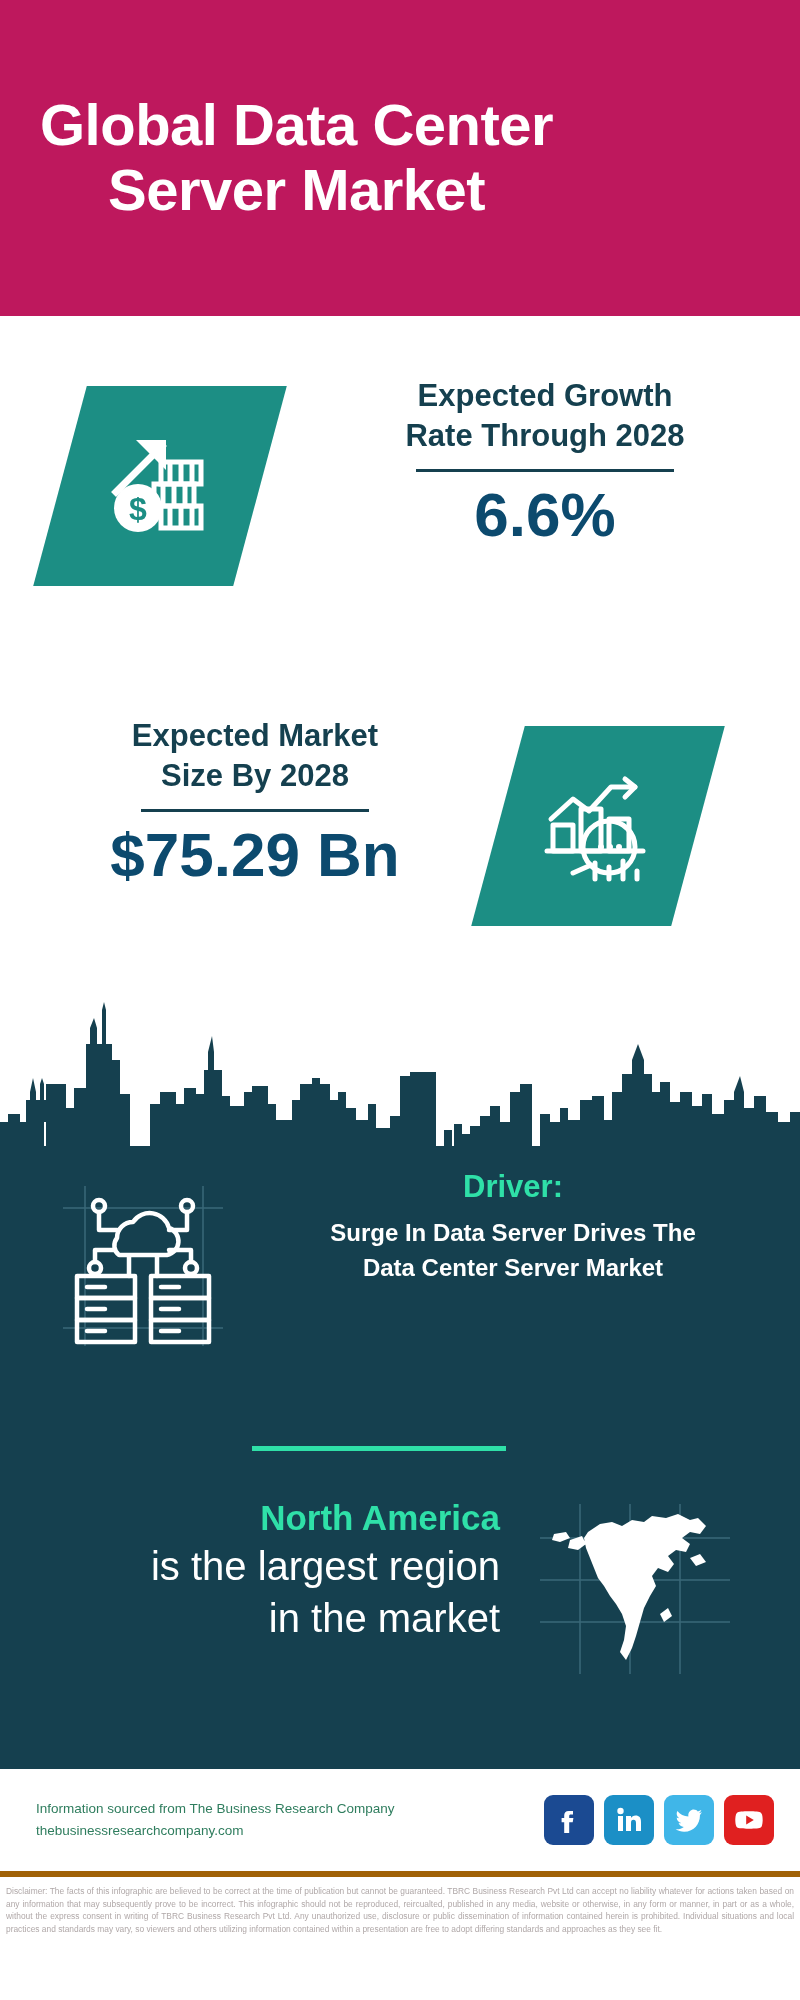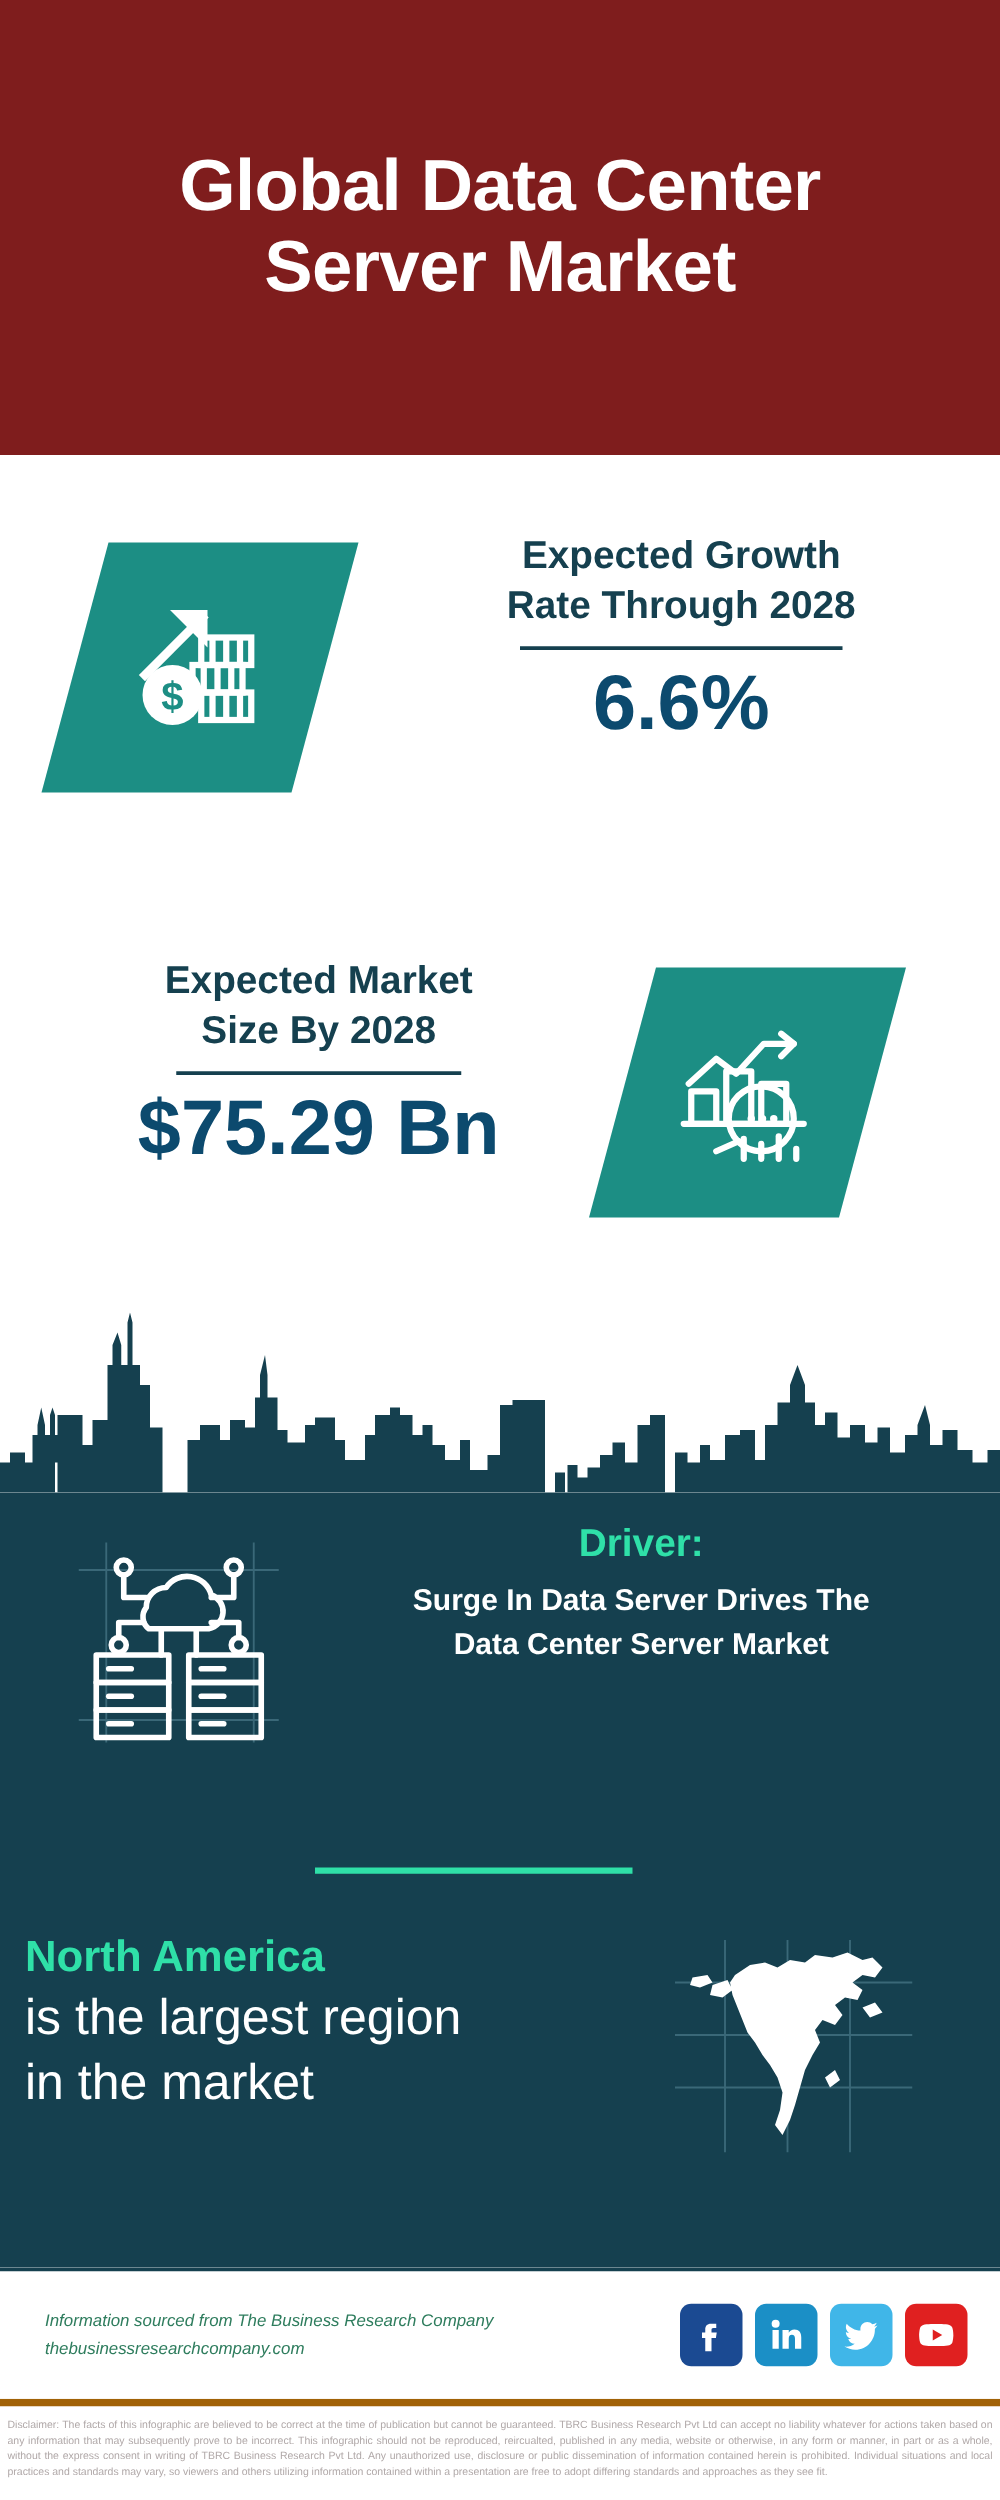--- a/index.html
+++ b/index.html
@@ -7,23 +7,23 @@
     width:800px; height:2000px;
     background:#ffffff;
     font-family:"Liberation Sans", sans-serif;
     overflow:hidden;
     position:relative;
   }
   .page { width:800px; height:2000px; position:relative; }
 
   
   .header {
-    background:#7f1d1d;
-    height:364px;
-    display:flex; align-items:center; justify-content:center;
+    background:#be185d;
+    height:316px;
+    display:flex; align-items:center; 
     padding:0 40px;
   }
   .header-title {
     color:#ffffff;
     font-size:58px;
     font-weight:bold;
     line-height:1.12;
     text-align:center;
     letter-spacing:-0.5px;
   }
@@ -74,30 +74,30 @@
   .driver-text { position:absolute; left:258px; top:0; width:510px; text-align:center; }
   .driver-label { color:#2fe0a8; font-size:31px; font-weight:bold; line-height:1.2; }
   .driver-body { color:#ffffff; font-size:24px; font-weight:bold; line-height:1.35; margin-top:12px; }
 
   .mint-divider {
     position:absolute; top:300px; left:252px;
     width:254px; height:5px; background:#2fe0a8;
   }
 
   .region-row { position:absolute; top:350px; left:0; width:800px; height:230px; }
-  .region-text { position:absolute; left:20px; top:0; width:480px; text-align:left; }
+  .region-text { position:absolute; left:20px; top:0; width:480px; text-align:right; }
   .region-name { color:#2fe0a8; font-size:35px; font-weight:bold; line-height:1.25; }
   .region-sub { color:#ffffff; font-size:40px; font-weight:normal; line-height:1.3; }
   .region-map { position:absolute; left:540px; top:8px; }
 
   
   .footer {
     background:#ffffff; position:relative; height:105px;
     border-top:3px solid #15404f;
-    display:flex; align-items:center;font-style:italic;
+    display:flex; align-items:center;
   }
   .footer-text { margin-left:36px; flex:1; }
   .footer-line { color:#2f7d5e; font-size:13.5px; line-height:1.65; }
   .social { display:flex; gap:10px; margin-right:26px; }
   .sicon {
     width:50px; height:50px; border-radius:9px;
     display:flex; align-items:center; justify-content:center;
   }
   .fb { background:#1b4a92; }
   .li { background:#1b8fc6; }

